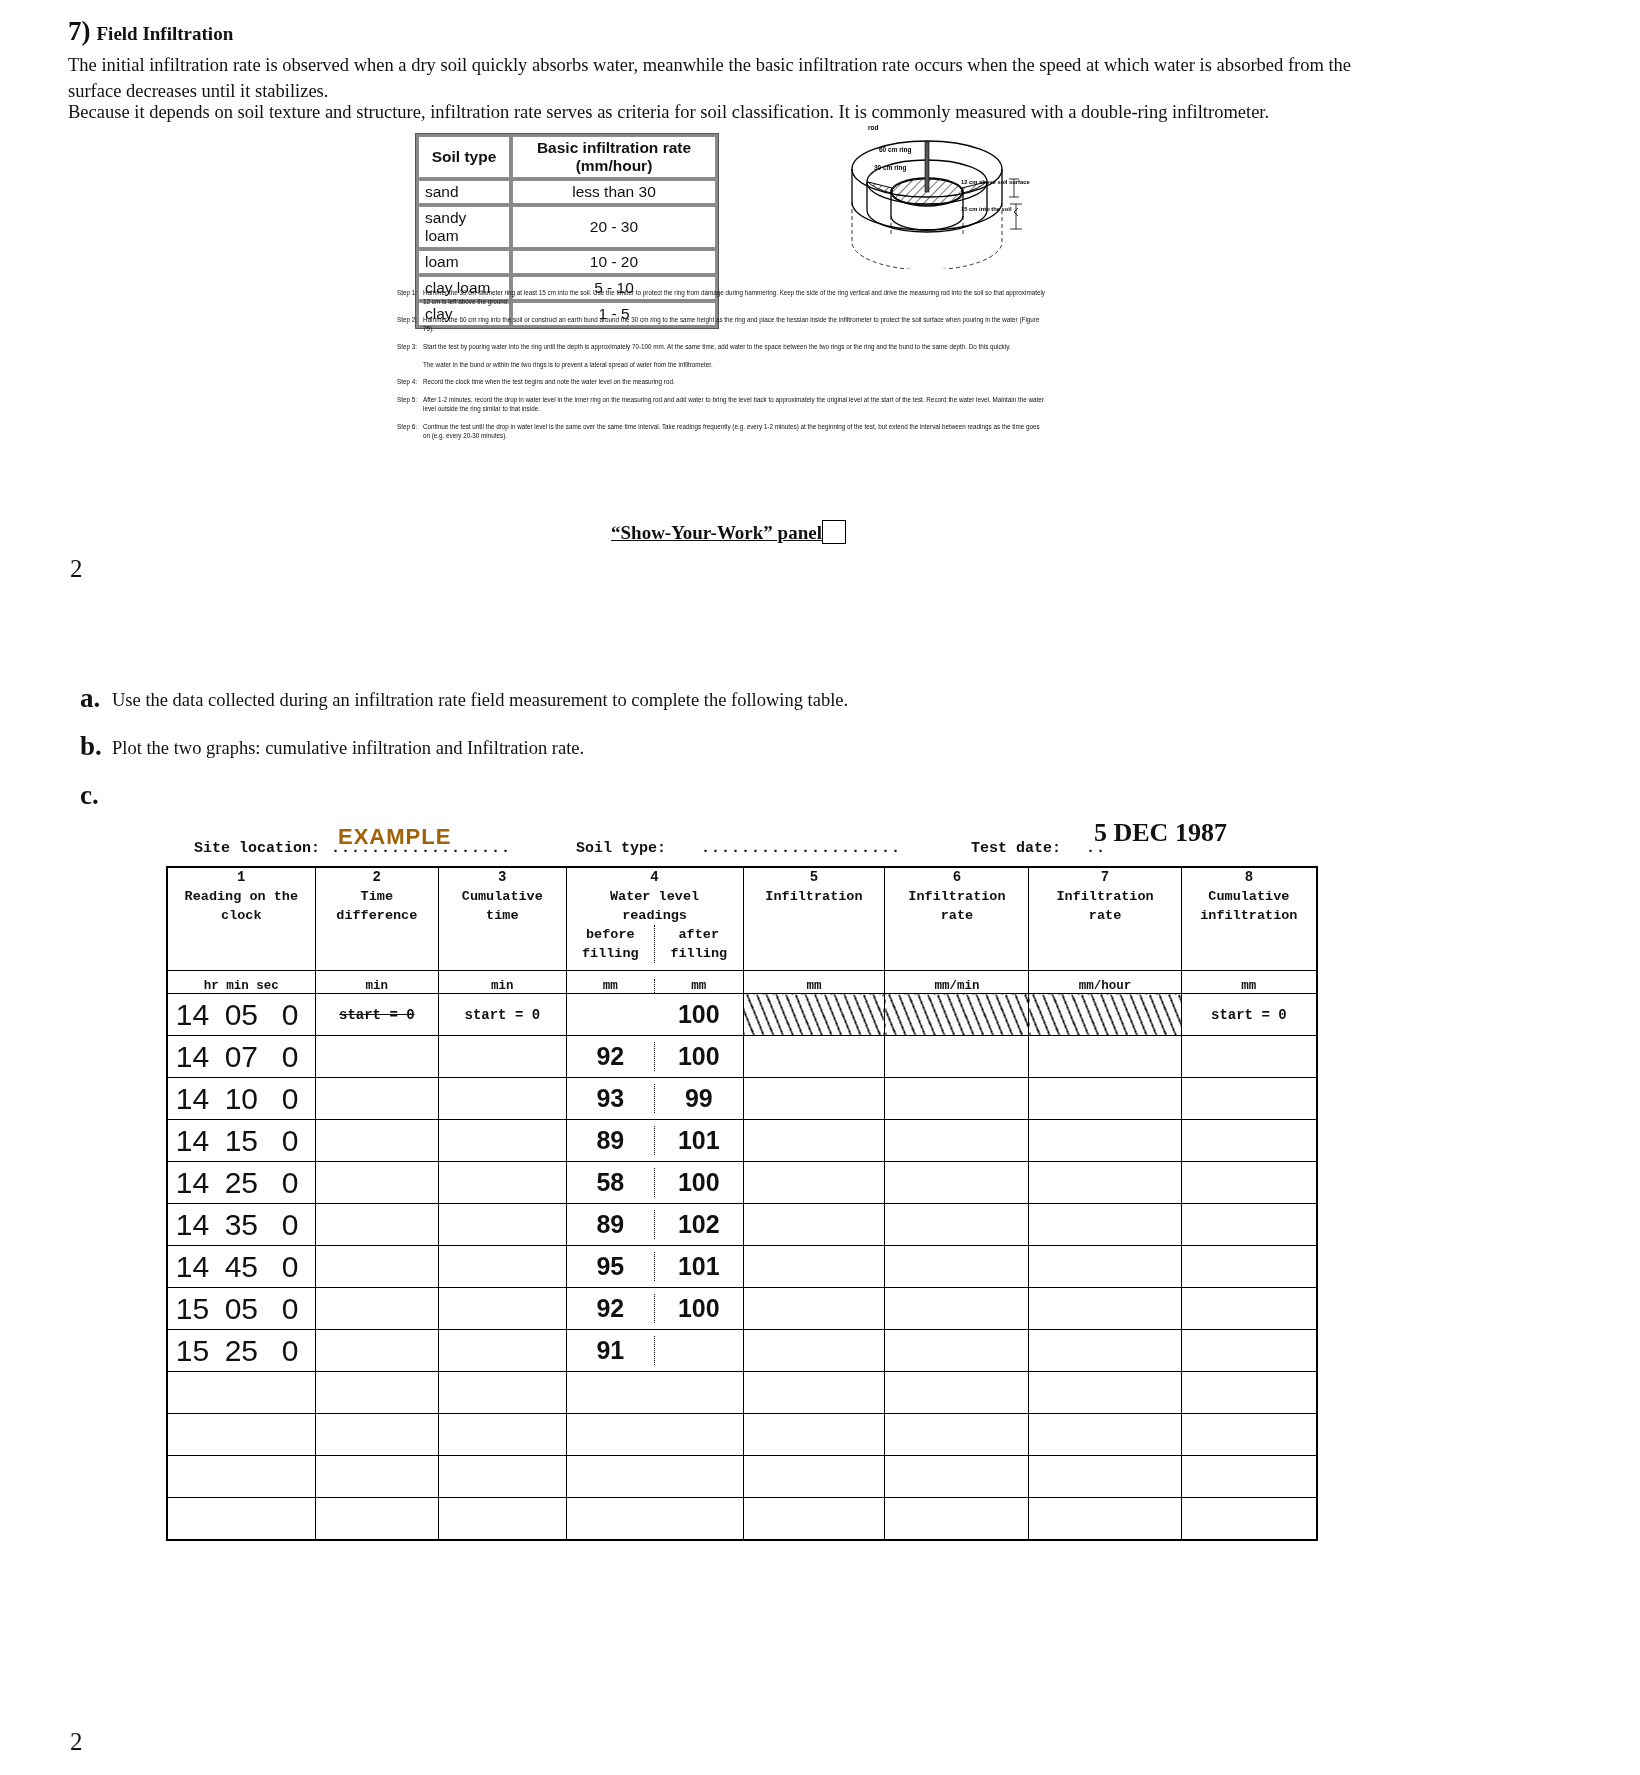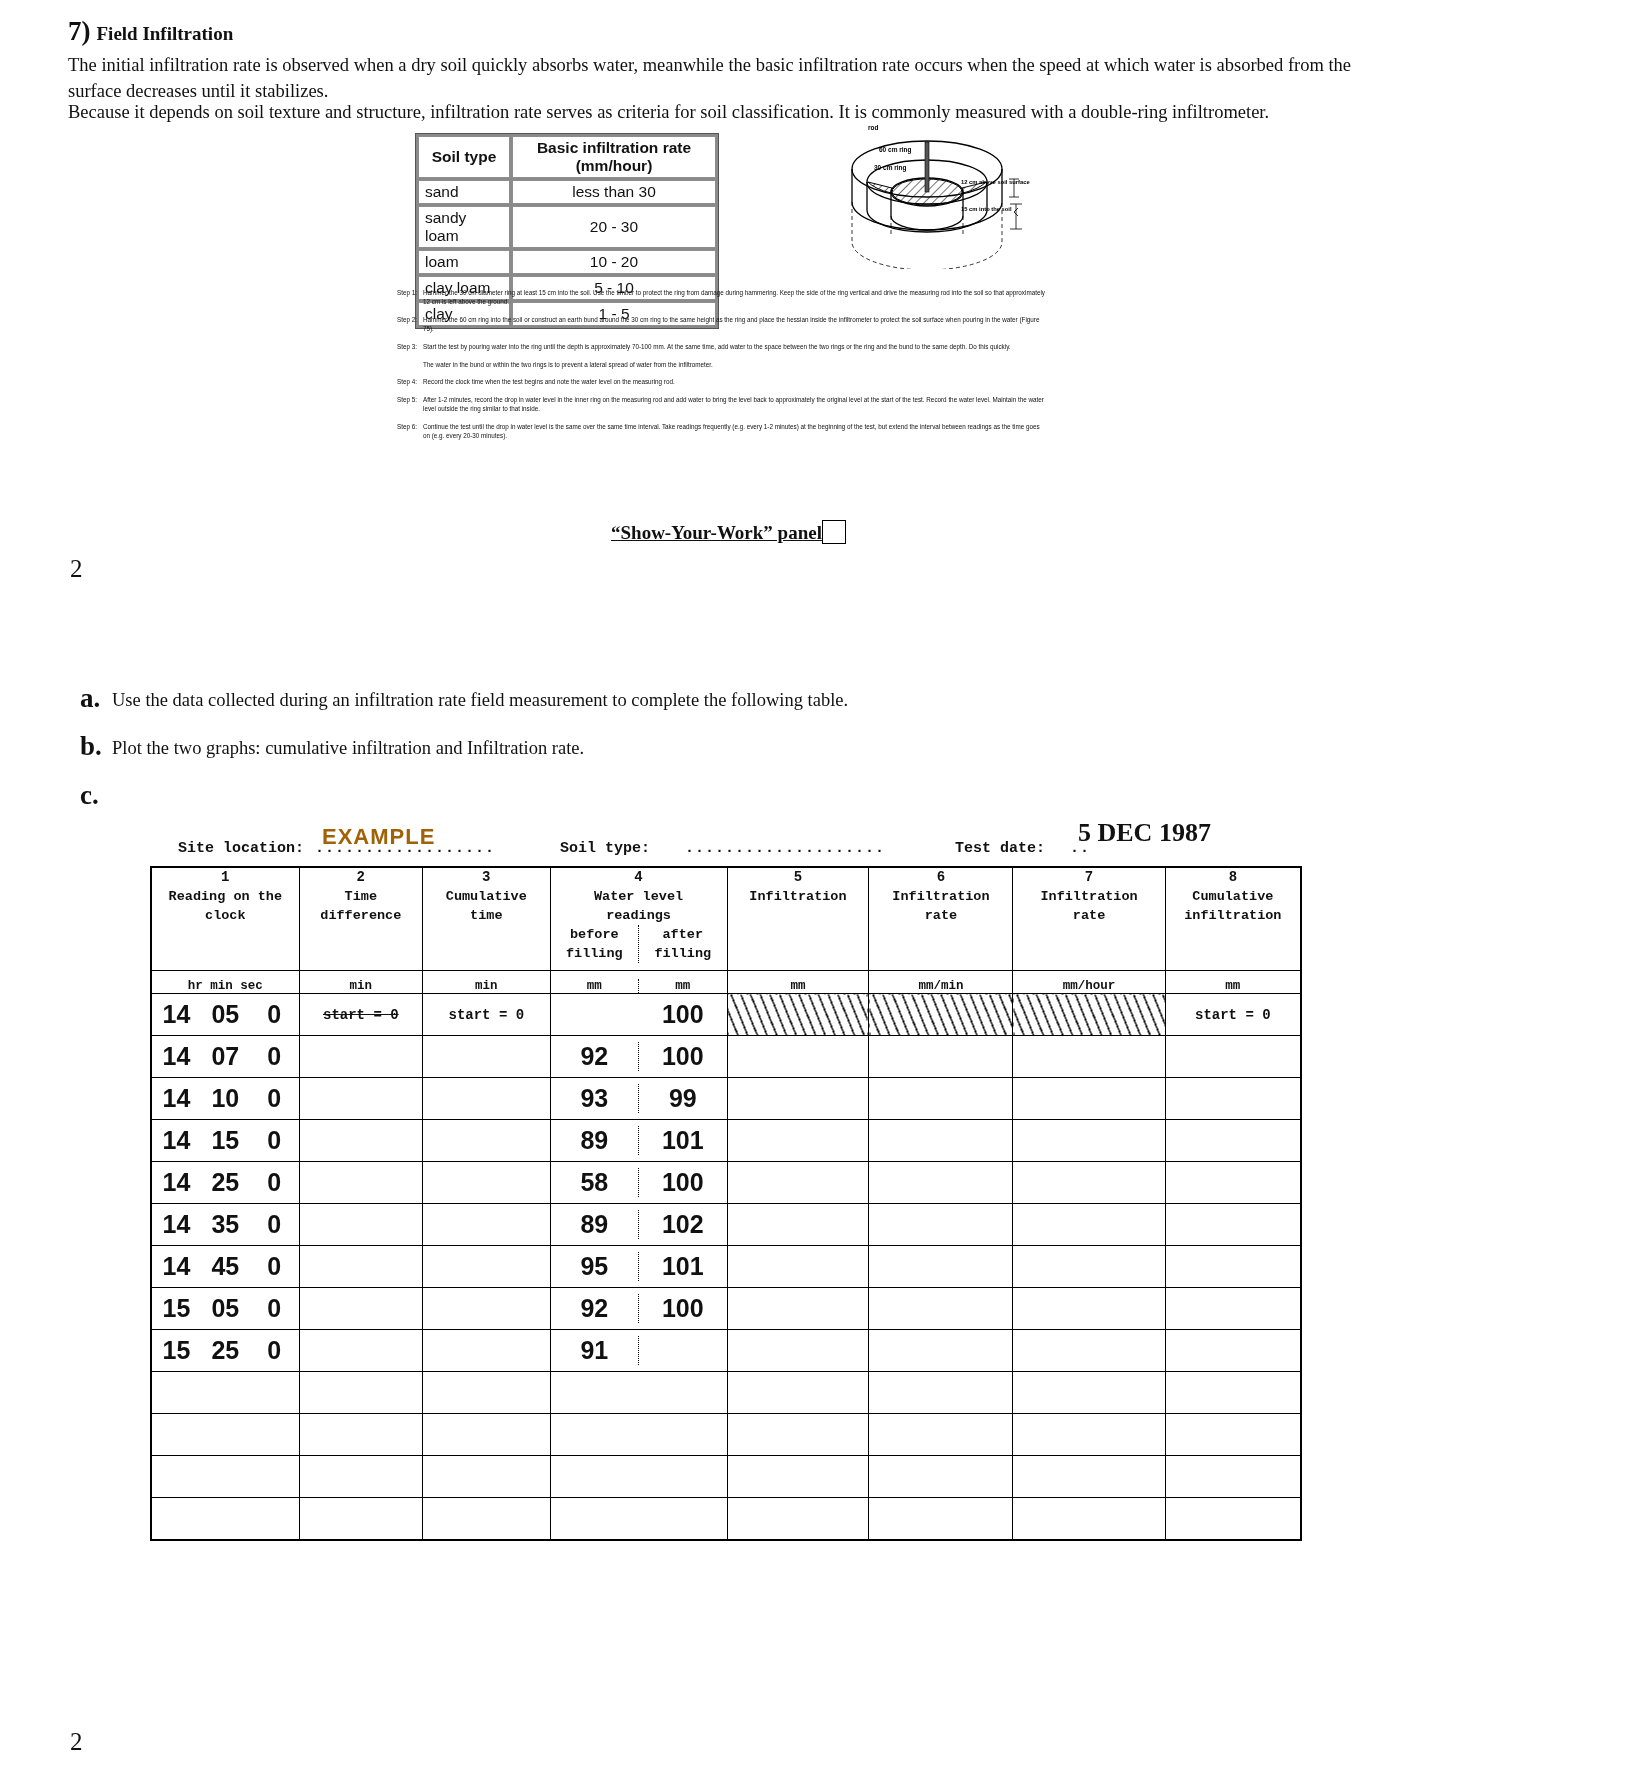--- a/index.html
+++ b/index.html
@@ -61,21 +61,21 @@
   
   .abc { position:absolute; left:80px; }
   .abc .ltr { position:absolute; left:0; top:-7px; font-size:27px; font-weight:bold;
      font-family:"Liberation Serif", serif; }
   .abc .txt { margin-left:32px; font-size:18.5px; }
   #abc-a { top:690px; width:1200px; }
   #abc-b { top:738px; width:1200px; }
   #abc-c { top:787px; width:1200px; }
 
   
-  .form { position:absolute; left:150px; top:830px; width:982px; }
+  .form { position:absolute; left:166px; top:830px; width:982px; }
   .form-top { position:relative; height:36px;
      font-family:"Liberation Mono", monospace; font-weight:bold; font-size:15px; }
   .ft { position:absolute; white-space:nowrap; }
   .dots { letter-spacing:1px; }
   .hand { font-family:"Liberation Sans", sans-serif; font-weight:bold;
      font-size:22px; letter-spacing:1px; color:#a16207; }
   .hand-date { font-family:"Liberation Serif", serif; font-weight:bold;
      font-size:26px; letter-spacing:0px; }
 
   table.grid { border-collapse:collapse; width:1152px; table-layout:fixed;
@@ -90,21 +90,21 @@
   .sub2 > div:first-child { border-right:1px dotted #000; }
   .unit-row td { height:22px; text-align:center; vertical-align:bottom;
      font-family:"Liberation Mono", monospace; font-weight:bold; font-size:12.5px;
      border-bottom:2px solid #000; border-top:none; padding-bottom:2px; }
   .unit-2 { display:flex; }
   .unit-2 > div { flex:1; text-align:center; }
   .unit-2 > div:first-child { border-right:1px dotted #000; }
 
   .drow td { height:41px; vertical-align:middle; }
   .clockcell { display:flex; font-family:"Liberation Sans", sans-serif;
-     font-weight:bold; font-size:25px; }
+     font-weight:normal; font-size:30px; }
   .clockcell > span { flex:1; text-align:center; }
   .wl { display:flex; height:100%; align-items:center; }
   .wl > div { flex:1; text-align:center; font-family:"Liberation Sans", sans-serif;
      font-weight:bold; font-size:25px; }
   .wl > div:first-child { border-right:1px dotted #000; }
   .startmark { text-align:center; font-family:"Liberation Mono", monospace;
      font-weight:bold; font-size:14px; }
   .strike { text-decoration:line-through; }
   .hatch {
      background-image:repeating-linear-gradient(68deg,#000 0 1.5px,#fff 1.5px 9px);

